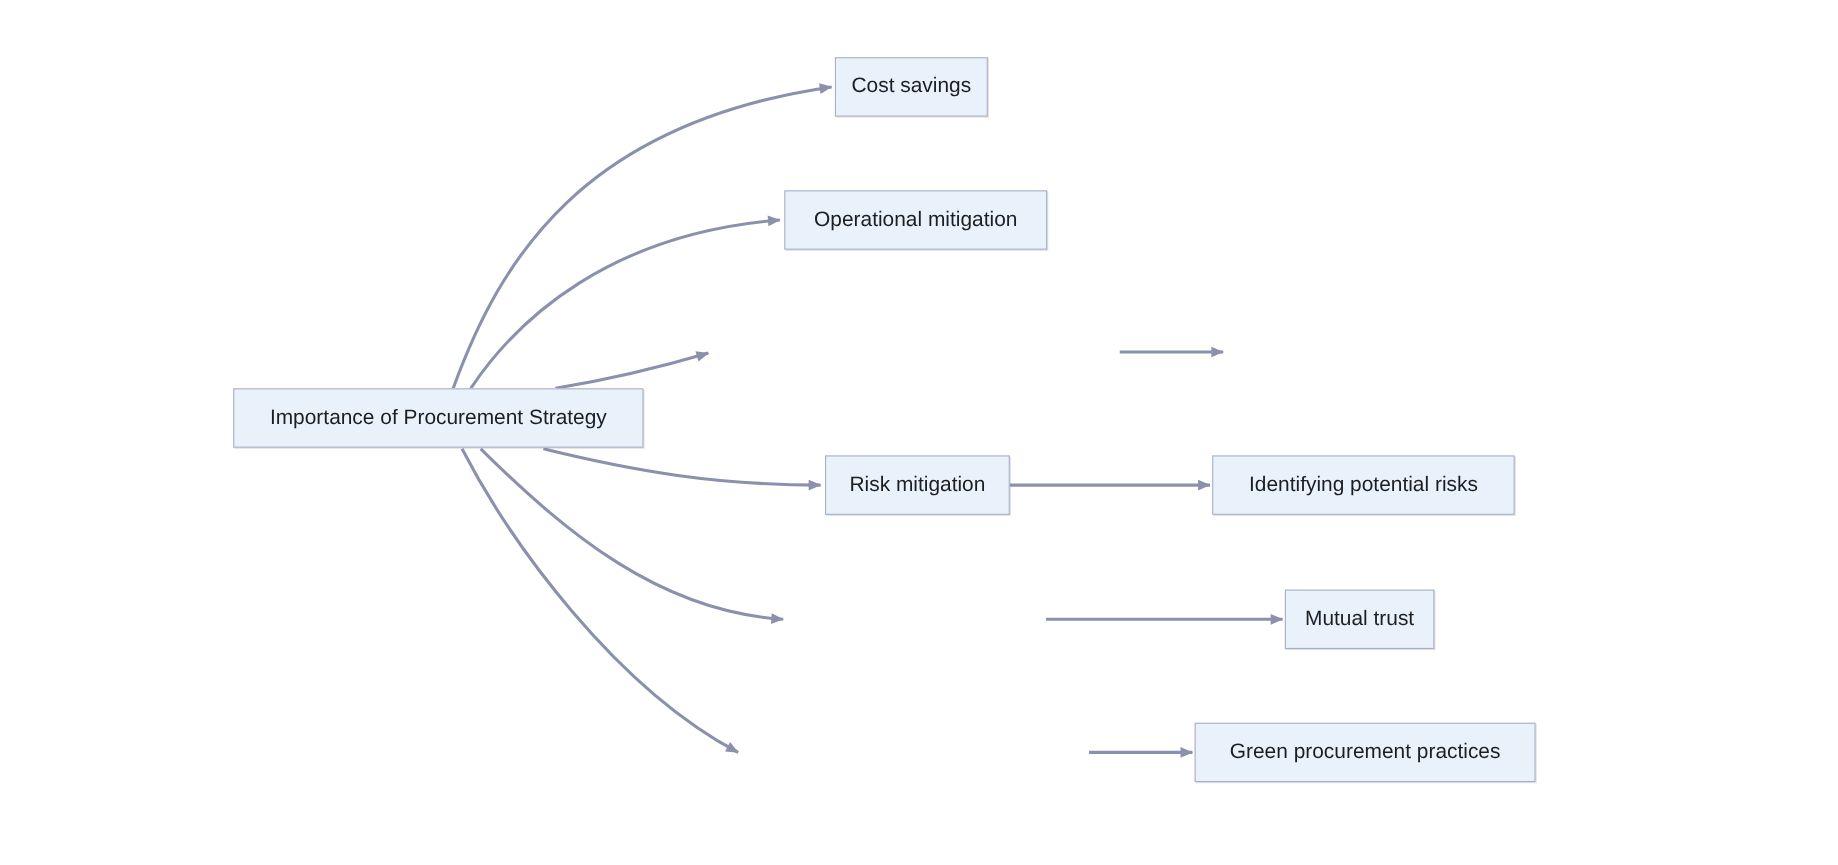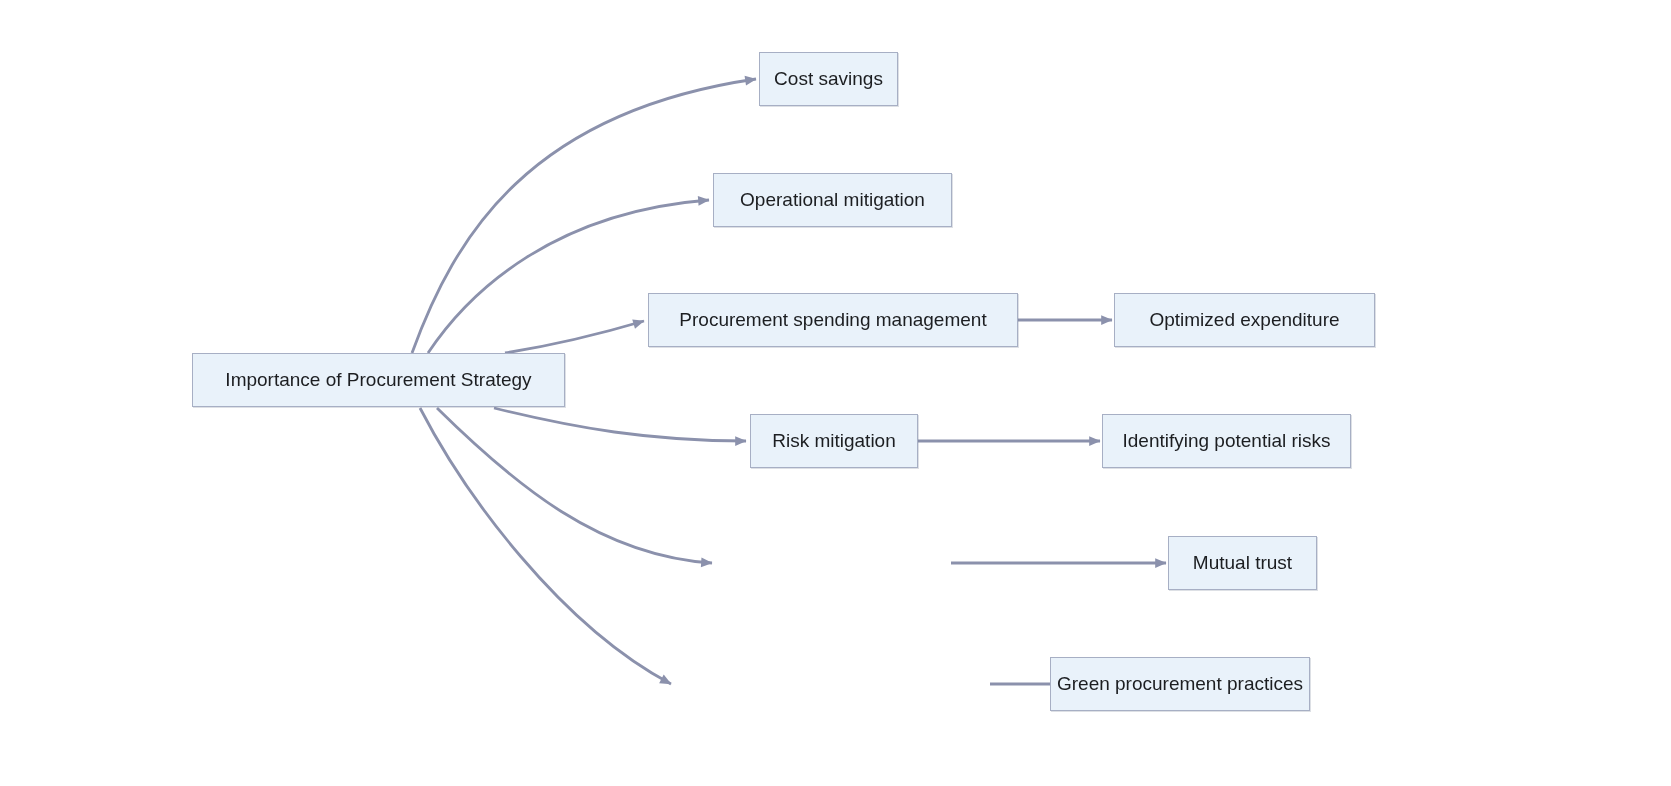--- a/index.html
+++ b/index.html
@@ -61,47 +61,41 @@
     <path class="edge" d="M 505 353 C 555 345, 600 334, 644 321" marker-end="url(#arrowhead)"></path>
     <path class="edge" d="M 494 408 C 575 428, 650 441, 746 441" marker-end="url(#arrowhead)"></path>
     <path class="edge" d="M 437 408 C 515 485, 600 556, 712 563" marker-end="url(#arrowhead)"></path>
     <path class="edge" d="M 420 408 C 465 495, 560 625, 671 684" marker-end="url(#arrowhead)"></path>
     <path class="edge" d="M 1018 320 L 1112 320" marker-end="url(#arrowhead)"></path>
     <path class="edge" d="M 918 441 L 1100 441" marker-end="url(#arrowhead)"></path>
     <path class="edge" d="M 951 563 L 1166 563" marker-end="url(#arrowhead)"></path>
     <path class="edge" d="M 990 684 L 1084 684" marker-end="url(#arrowhead)"></path>
   </svg>
 
-  <div class="node" style="left:192px; top:353px; width:373px;">
+  <div class="node" style="left:212px; top:353px; width:373px;">
     <span>Importance of Procurement Strategy</span>
   </div>
 
   <div class="node" style="left:759px; top:52px; width:139px;">
     <span>Cost savings</span>
   </div>
 
   <div class="node" style="left:713px; top:173px; width:239px;">
     <span>Operational mitigation</span>
   </div>
 
-  <div class="node" style="left:648px; top:293px; width:370px;">
-    <span>Procurement spending management</span>
-  </div>
-  <div class="node" style="left:1114px; top:293px; width:261px;">
-    <span>Optimized expenditure</span>
-  </div>
 
   <div class="node" style="left:750px; top:414px; width:168px;">
     <span>Risk mitigation</span>
   </div>
-  <div class="node" style="left:1102px; top:414px; width:249px;">
+  <div class="node" style="left:1102px; top:414px; width:275px;">
     <span>Identifying potential risks</span>
   </div>
 
-  <div class="node" style="left:1168px; top:536px; width:149px;">
+  <div class="node" style="left:1168px; top:536px; width:136px;">
     <span>Mutual trust</span>
   </div>
 
-  <div class="node" style="left:1050px; top:657px; width:260px;">
+  <div class="node" style="left:1086px; top:657px; width:310px;">
     <span>Green procurement practices</span>
   </div>
 
 </div>
 
 </body></html>

